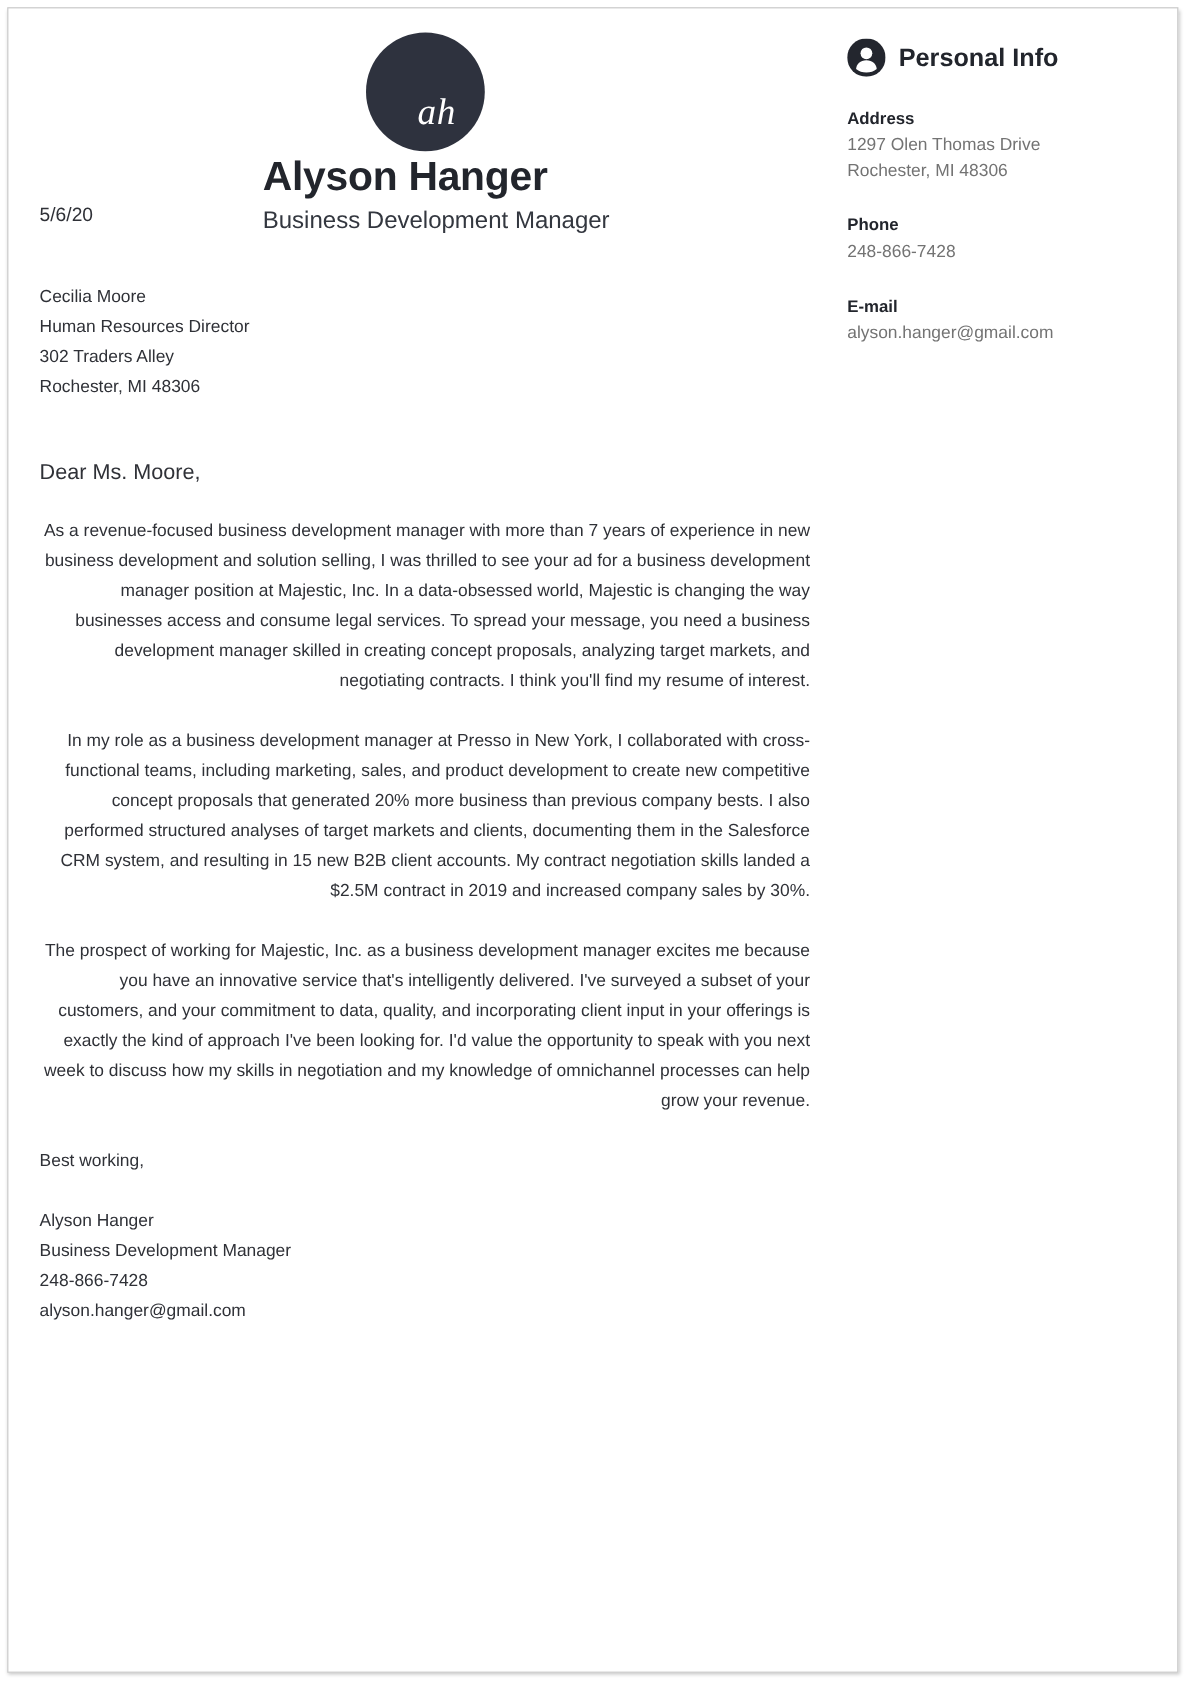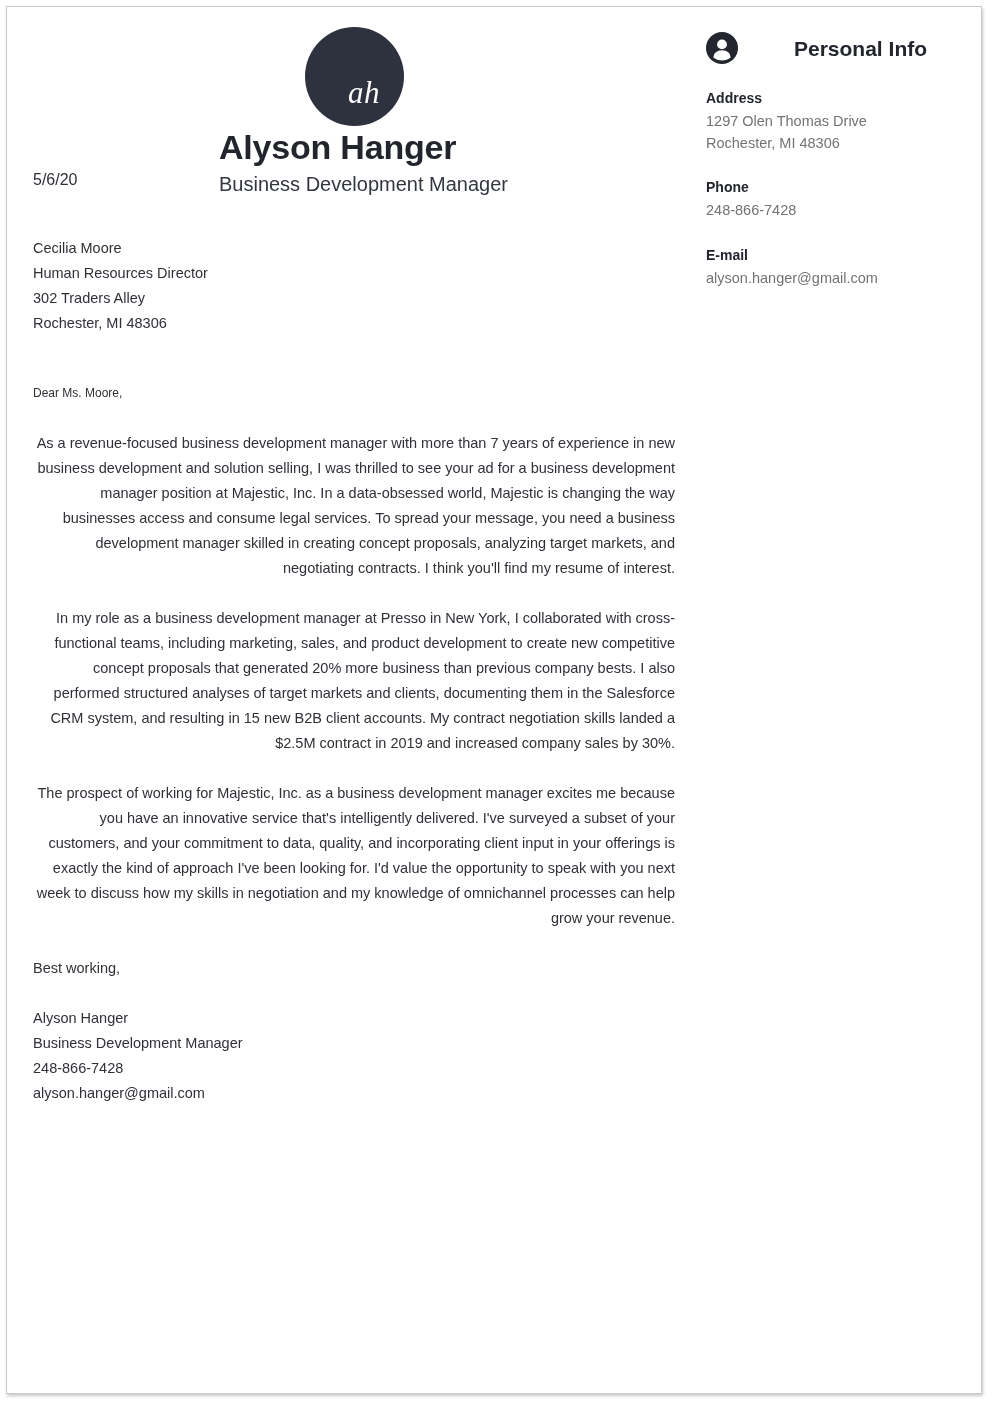--- a/index.html
+++ b/index.html
@@ -100,21 +100,21 @@
   .recipient {
     margin-top: 45px;
   }
   .recipient div {
     font-size: 14.5px;
     color: #2f3137;
     line-height: 25px;
   }
   .salutation {
     margin-top: 45px;
-    font-size: 12px;
+    font-size: 18px;
     color: #2f3137;
     line-height: 25px;
   }
   .body-par {
     margin-top: 25px;
     font-size: 14.5px;
     color: #2f3137;
     line-height: 25px;
     text-align: right;
   }
@@ -131,21 +131,20 @@
     font-size: 14.5px;
     color: #2f3137;
     line-height: 25px;
   }
 
   
   .side-head {
     display: flex;
     align-items: center;
     height: 34px;
-    gap: 45px;
   }
   .person-badge {
     width: 32px;
     height: 32px;
     flex: 0 0 32px;
   }
   .side-head-label {
     font-size: 21px;
     font-weight: bold;
     color: #22252c;

